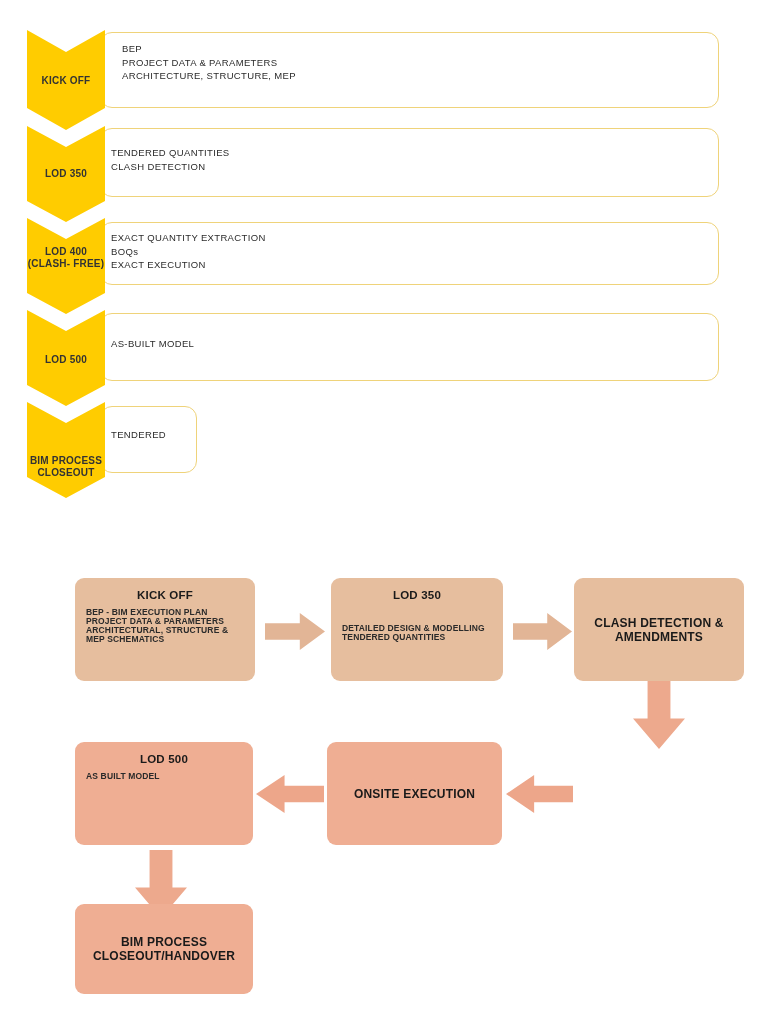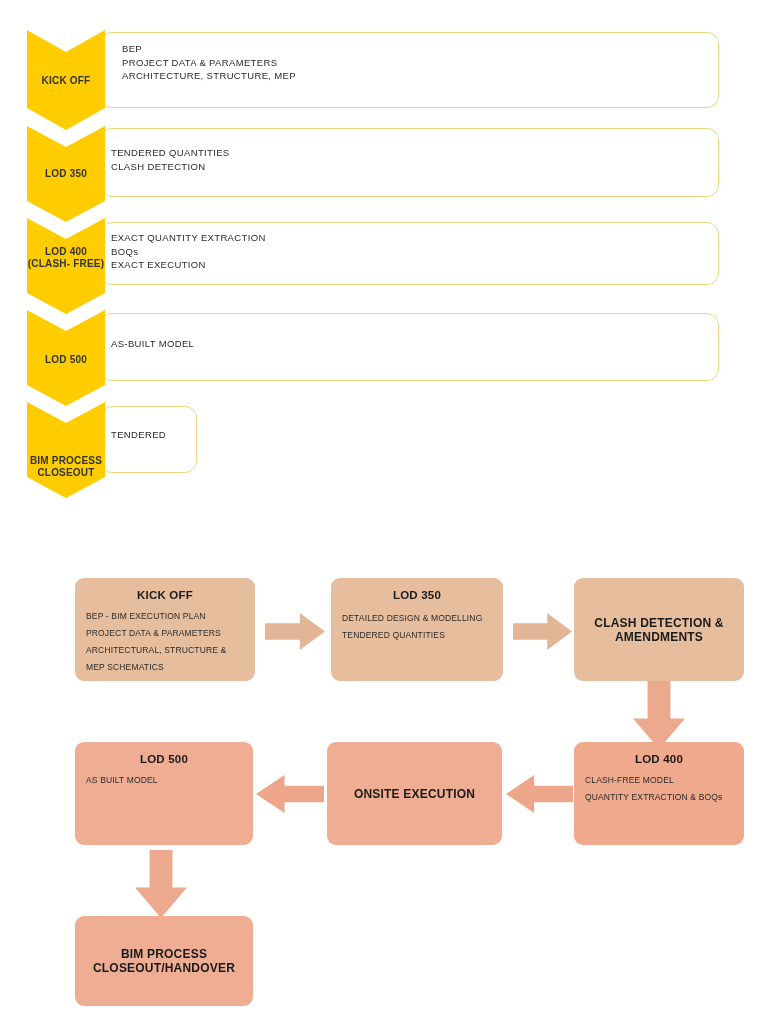--- a/index.html
+++ b/index.html
@@ -89,23 +89,23 @@
   .flow-title {
     text-align: center;
     font-size: 11.5px;
     font-weight: bold;
     color: #1a1a1a;
     letter-spacing: 0.2px;
     line-height: 14px;
   }
   .flow-body {
     font-size: 8.5px;
-    font-weight: normal;
+    font-weight: bold;
     color: #2a2a2a;
-    line-height: 17px;
+    line-height: 9px;
     letter-spacing: 0.15px;
     white-space: pre-line;
   }
   .flow-box.centered {
     justify-content: center;
   }
   .flow-box.centered .flow-title {
     font-size: 12px;
   }
 
@@ -187,52 +187,47 @@
     <div class="flow-body" style="margin-top:6px;">BEP - BIM EXECUTION PLAN
 PROJECT DATA &amp; PARAMETERS
 ARCHITECTURAL, STRUCTURE &amp;
 MEP SCHEMATICS</div>
   </div>
 
   <div class="arrow arrow-right" style="left:265px; top:93px; width:60px; height:37px;"></div>
 
   <div class="flow-box tone-a" style="left:331px; top:58px; width:172px; height:103px; padding:10px 11px 0 11px;">
     <div class="flow-title">LOD 350</div>
-    <div class="flow-body" style="margin-top:8px;">DETAILED DESIGN &amp; MODELLING
+    <div class="flow-body" style="margin-top:22px;">DETAILED DESIGN &amp; MODELLING
 TENDERED QUANTITIES</div>
   </div>
 
   <div class="arrow arrow-right" style="left:513px; top:93px; width:59px; height:37px;"></div>
 
   <div class="flow-box tone-a centered" style="left:574px; top:58px; width:170px; height:103px; padding:0 10px;">
     <div class="flow-title" style="white-space:pre-line;">CLASH DETECTION &amp;
 AMENDMENTS</div>
   </div>
 
   <div class="arrow arrow-down" style="left:633px; top:161px; width:52px; height:68px;"></div>
 
-  <div class="flow-box tone-b" style="left:574px; top:222px; width:170px; height:103px; padding:10px 11px 0 11px;">
-    <div class="flow-title">LOD 400</div>
-    <div class="flow-body" style="margin-top:6px;">CLASH-FREE MODEL
-QUANTITY EXTRACTION &amp; BOQs</div>
-  </div>
 
   <div class="arrow arrow-left" style="left:506px; top:255px; width:67px; height:38px;"></div>
 
   <div class="flow-box tone-c centered" style="left:327px; top:222px; width:175px; height:103px; padding:0 10px;">
     <div class="flow-title">ONSITE EXECUTION</div>
   </div>
 
   <div class="arrow arrow-left" style="left:256px; top:255px; width:68px; height:38px;"></div>
 
   <div class="flow-box tone-c" style="left:75px; top:222px; width:178px; height:103px; padding:10px 11px 0 11px;">
     <div class="flow-title">LOD 500</div>
     <div class="flow-body" style="margin-top:6px;">AS BUILT MODEL</div>
   </div>
 
   <div class="arrow arrow-down" style="left:135px; top:330px; width:52px; height:68px;"></div>
 
-  <div class="flow-box tone-c centered" style="left:75px; top:396px; width:178px; height:90px; padding:0 10px;">
+  <div class="flow-box tone-c centered" style="left:75px; top:384px; width:178px; height:90px; padding:0 10px;">
     <div class="flow-title" style="white-space:pre-line;">BIM PROCESS
 CLOSEOUT/HANDOVER</div>
   </div>
 
 </div>
 
 </body></html>

